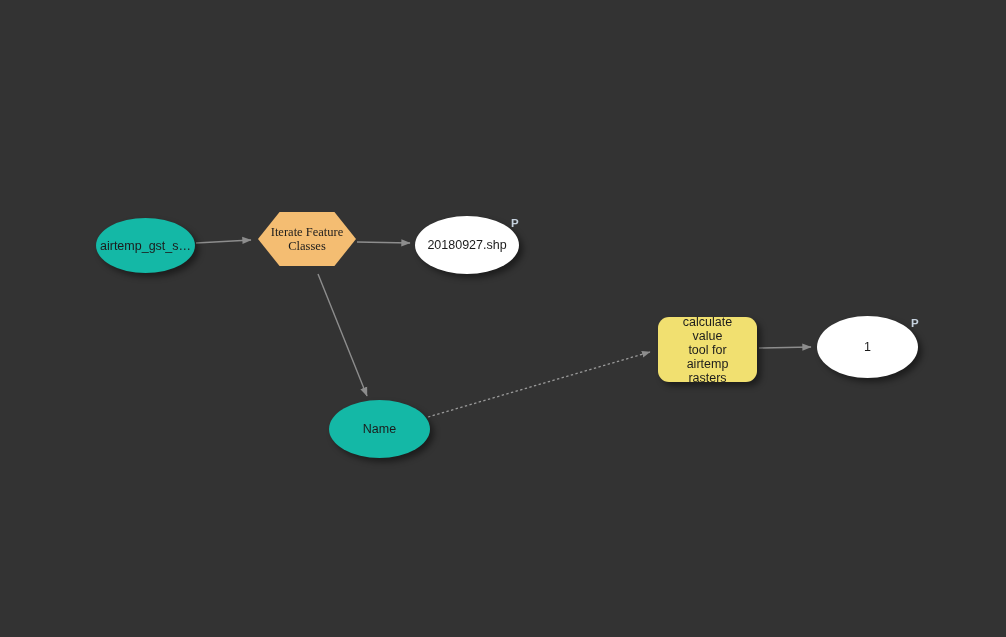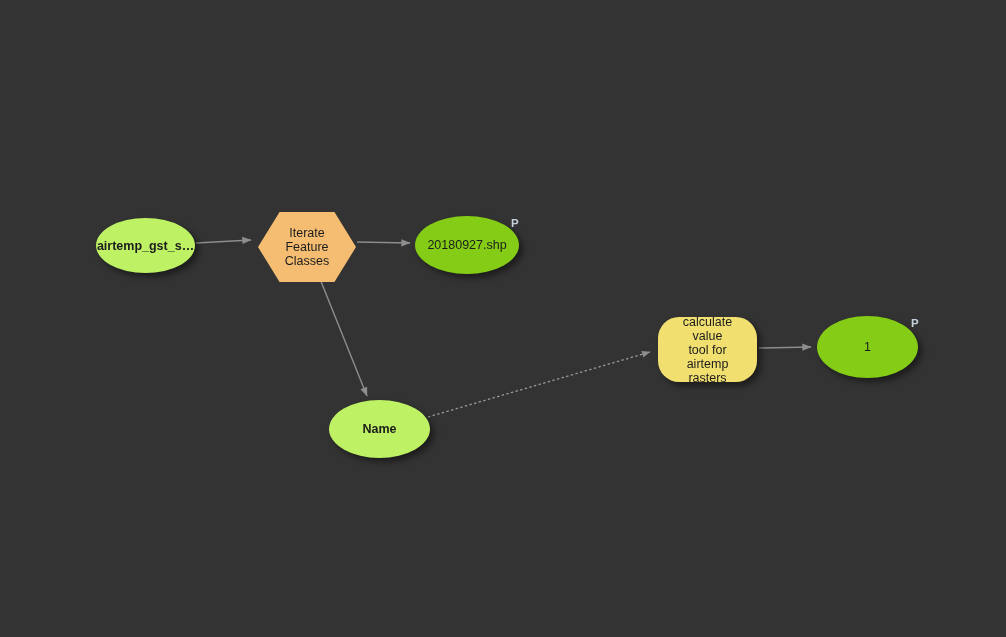--- a/index.html
+++ b/index.html
@@ -31,25 +31,25 @@
     text-align: center;
     color: #1c1c1c;
     font-size: 12.5px;
     line-height: 14px;
     box-sizing: border-box;
     filter: drop-shadow(4px 4px 3px rgba(0,0,0,0.45));
   }
   .ellipse {
     border-radius: 50%;
   }
-  .node-blue { background: #bef264; font-weight: bold; }
-  .node-green { background: #84cc16; }
+  .node-blue { background: #14b8a6; }
+  .node-green { background: #ffffff; }
   .node-yellow {
     background: #F1E070;
-    border-radius: 21px;
+    border-radius: 11px;
   }
   .hexagon {
     background: #F4BD72;
     clip-path: polygon(22% 0%, 78% 0%, 100% 50%, 78% 100%, 22% 100%, 0% 50%);
   }
   .node-label {
     display: block;
     padding: 0 9px;
     white-space: pre-line;
   }
@@ -81,21 +81,21 @@
 
     <path d="M 428 417 L 650 352" fill="none" stroke="#9a9a9a" stroke-width="1.3" stroke-dasharray="2.4 2.4" marker-end="url(#arrowhead)"></path>
 
     <path d="M 759 348 L 811 347" fill="none" stroke="#8d8d8d" stroke-width="1.4" marker-end="url(#arrowhead)"></path>
   </svg>
 
   <div class="node ellipse node-blue" style="left:96px; top:218px; width:99px; height:55px;">
     <span class="node-label">airtemp_gst_s…</span>
   </div>
 
-  <div class="node hexagon" style="left:258px; top:212px; width:98px; height:70px;">
+  <div class="node hexagon" style="left:258px; top:212px; width:98px; height:54px;font-family:Liberation Serif, serif;">
     <span class="node-label">Iterate Feature
 Classes</span>
   </div>
 
   <div class="node ellipse node-green" style="left:415px; top:216px; width:104px; height:58px;">
     <span class="node-label">20180927.shp</span>
   </div>
 
   <div class="p-badge" style="left:511px; top:217px;">P</div>
 

